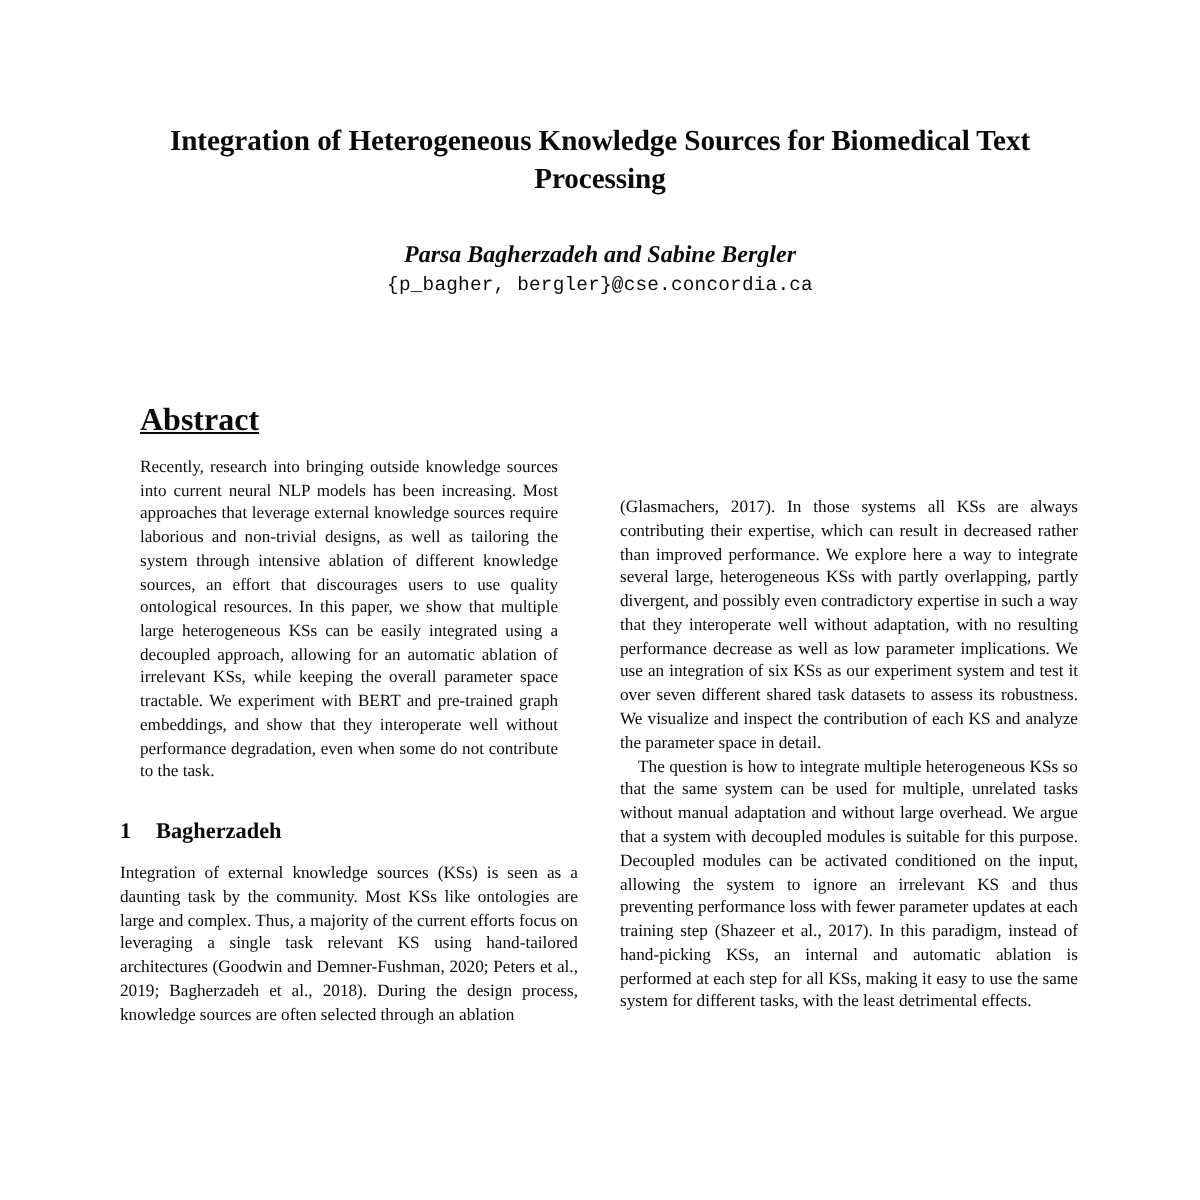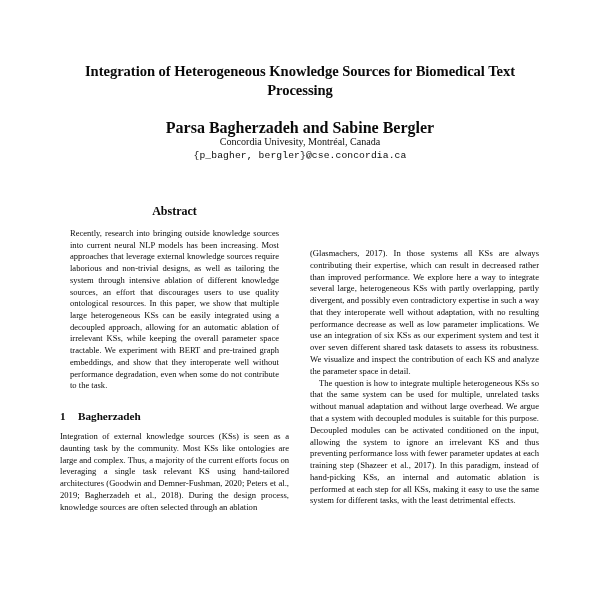--- a/index.html
+++ b/index.html
@@ -37,23 +37,24 @@
     line-height: 18.5px;
     letter-spacing: -0.05px;
     margin: 0;
   }
 
   .author-block {
     text-align: center;
     margin-top: 22px;
   }
   .author-names {
-    font-size: 16px;
+    font-size: 12px;
     font-weight: bold;
     line-height: 13.6px;
+    font-style: italic;
   }
   .affil-line {
     font-size: 10.1px;
     line-height: 13.3px;
   }
   .email-line {
     font-family: "Liberation Mono", "DejaVu Sans Mono", monospace;
     font-size: 9.7px;
     line-height: 14px;
     margin-top: 1px;
@@ -76,25 +77,26 @@
     overflow: hidden;
   }
   .col-left  { left: 60px; }
   .col-right { left: 310px; margin-top: 48px; }
 
   
   .abstract-wrap {
     padding: 0 10px;
   }
   .abstract-heading {
-    text-align: center;
-    font-size: 12px;
+    text-align: left;
+    font-size: 16px;
     font-weight: bold;
     line-height: 14px;
     margin: 4px 0 10px 0;
+    text-decoration: underline;
   }
   .abstract-body {
     font-size: 8.55px;
     line-height: 11.72px;
     text-align: justify;
     text-justify: inter-word;
     margin: 0;
     hyphens: manual;
     font-family: Liberation Serif, serif;
   }
@@ -130,21 +132,20 @@
 </head>
 <body>
 
 <div class="page">
 
   <div class="title-block">
     <h1 class="paper-title">Integration of Heterogeneous Knowledge Sources for Biomedical Text Processing</h1>
 
     <div class="author-block">
       <div class="author-names">Parsa Bagherzadeh and Sabine Bergler</div>
-      <div class="affil-line">Concordia Univesity, Montréal, Canada</div>
       <div class="email-line">{p_bagher, bergler}@cse.concordia.ca</div>
     </div>
   </div>
 
   <div class="columns">
 
     <div class="col col-left">
 
       <div class="abstract-wrap">
         <div class="abstract-heading">Abstract</div>

